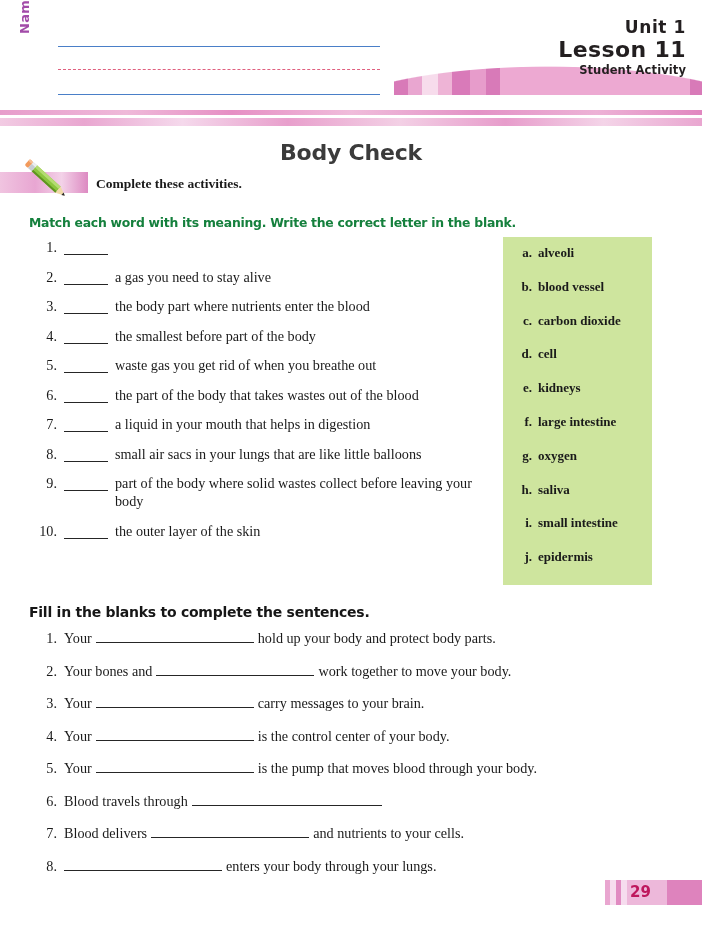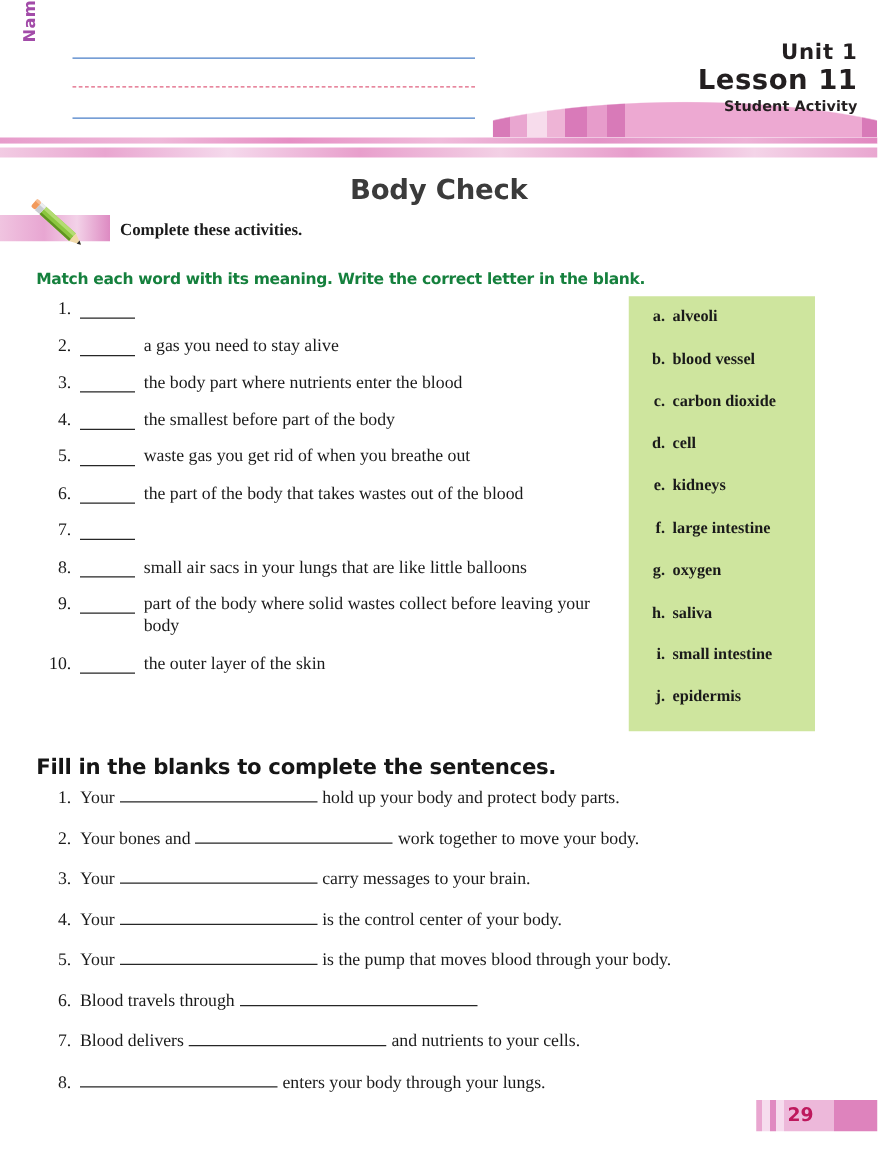--- a/index.html
+++ b/index.html
@@ -28,21 +28,21 @@
     color:#a24ba8;
     white-space:nowrap;
   }
   .name-rule{position:absolute;left:38px;width:322px;height:0;}
   #name-rule-1{top:20px;border-top:1.4px solid #4a7fc8;}
   #name-rule-2{top:43px;border-top:1.4px dashed #e0607f;}
   #name-rule-3{top:68px;border-top:1.4px solid #4a7fc8;}
 
   
   #unit-banner{
-    position:absolute;left:394px;top:17px;width:308px;height:93px;
+    position:absolute;left:394px;top:2px;width:308px;height:93px;
     overflow:hidden;
   }
   #banner-stripes{
     position:absolute;left:0;top:0;width:308px;height:93px;
     background:linear-gradient(to right,
       #d87ab8 0px,#d87ab8 14px,
       #e9a6d0 14px,#e9a6d0 28px,
       #f7dcec 28px,#f7dcec 44px,
       #eeb4d6 44px,#eeb4d6 58px,
       #d97ab9 58px,#d97ab9 76px,
@@ -129,21 +129,21 @@
     padding-top:8px;
     box-sizing:border-box;
   }
   .bank-letter{flex:0 0 17px;width:17px;text-align:right;padding-right:6px;}
   .bank-word{flex:1;}
 
   
   #fill-instruction{
     position:absolute;left:29px;top:604px;
     font-family:"DejaVu Sans", sans-serif;
-    font-weight:bold;font-size:17px;letter-spacing:-.25px;color:#161616;
+    font-weight:bold;font-size:14px;letter-spacing:-.25px;color:#161616;
   }
   #fill-list{position:absolute;left:29px;top:628px;width:645px;}
   .fill-row{
     display:flex;align-items:baseline;
     margin-bottom:12.5px;
     font-size:14.2px;line-height:20px;
     white-space:nowrap;
   }
   .fill-num{width:28px;text-align:right;flex:0 0 28px;padding-right:7px;}
   .fill-pre{padding-right:4px;}
@@ -247,20 +247,21 @@
       <span class="match-text">waste gas you get rid of when you breathe out</span>
     </div>
     <div class="match-row">
       <span class="match-num">6.</span>
       <span class="match-blank"></span>
       <span class="match-text">the part of the body that takes wastes out of the blood</span>
     </div>
     <div class="match-row">
       <span class="match-num">7.</span>
       <span class="match-blank"></span>
+      <span class="match-text">a liquid in your mouth that helps in digestion</span>
     </div>
     <div class="match-row">
       <span class="match-num">8.</span>
       <span class="match-blank"></span>
       <span class="match-text">small air sacs in your lungs that are like little balloons</span>
     </div>
     <div class="match-row">
       <span class="match-num">9.</span>
       <span class="match-blank"></span>
       <span class="match-text">part of the body where solid wastes collect before leaving your body</span>

